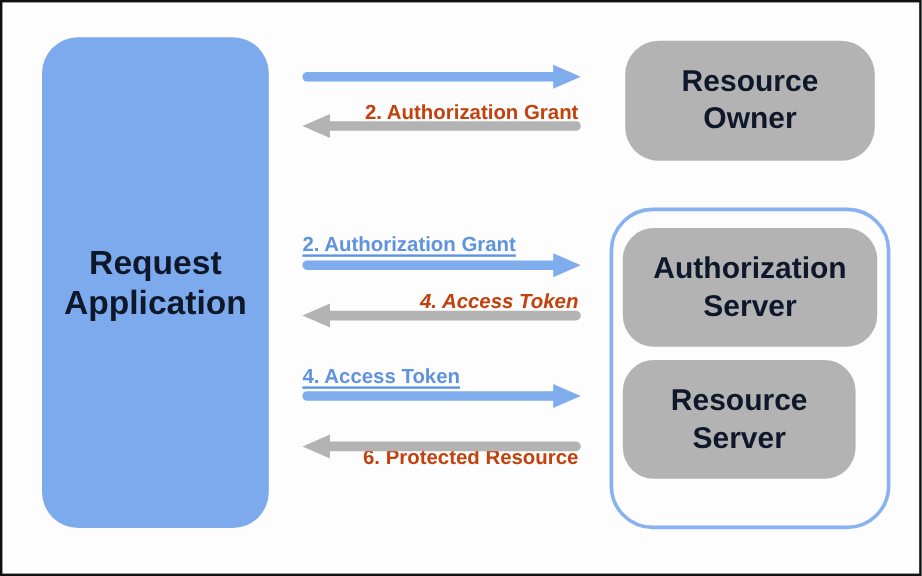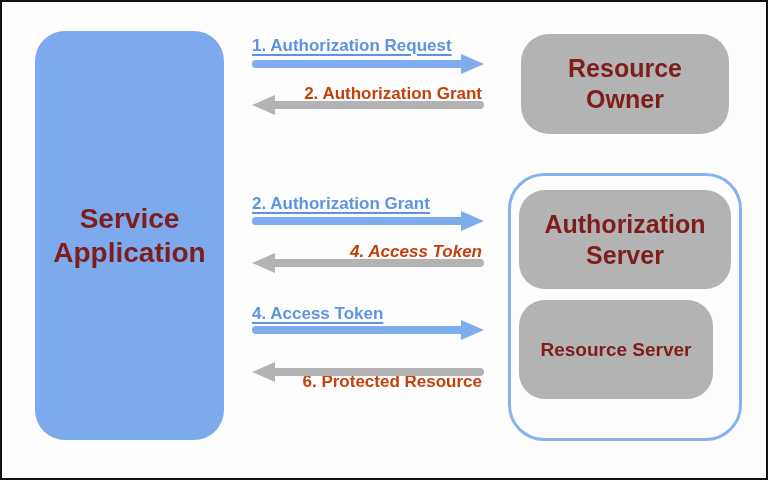--- a/index.html
+++ b/index.html
@@ -14,21 +14,21 @@
     background: #fdfdfd;
     border: 2px solid #111111;
     overflow: hidden;
   }
   .node {
     position: absolute;
     display: flex;
     align-items: center;
     justify-content: center;
     text-align: center;
-    color: #7f1d1d;
+    color: #0f172a;
     font-weight: bold;
   }
   .node-client {
     left: 33px; top: 29px;
     width: 189px; height: 409px;
     background: #7daaec;
     border-radius: 30px;
     font-size: 28px;
     line-height: 34px;
     padding: 0 14px;
@@ -56,21 +56,21 @@
     background: #b3b3b3;
     border-radius: 26px;
     font-size: 25px;
     line-height: 31px;
   }
   .node-rserver {
     left: 8px; top: 124px;
     width: 194px; height: 99px;
     background: #b3b3b3;
     border-radius: 26px;
-    font-size: 19px;
+    font-size: 25px;
     line-height: 31px;
   }
   .service-label {
     position: absolute;
     left: 0; right: 0; bottom: 6px;
     text-align: center;
     color: #82aeee;
     font-size: 27px;
     font-weight: bold;
   }
@@ -131,39 +131,38 @@
   .lbl-4 { top: 240px; font-style: italic; } .arr-4 { top: 251px; }
   .lbl-5 { top: 302px; } .arr-5 { top: 318px; }
   .lbl-6 { top: 348px; margin-top: 22px; } .arr-6 { top: 360px; }
 </style>
 </head>
 <body>
 
 <div class="frame">
 
   <div class="node node-client">
-    <span>Service Application</span>
+    <span>Request Application</span>
   </div>
 
   <div class="node node-owner">
     <span>Resource Owner</span>
   </div>
 
   <div class="service-box">
     <div class="node node-auth">
       <span>Authorization Server</span>
     </div>
     <div class="node node-rserver">
       <span>Resource Server</span>
     </div>
   </div>
 
   <div class="flows">
 
-    <div class="flow-label blue lbl-1">1. Authorization Request</div>
     <div class="arrow blue arr-1">
       <div class="shaft"></div>
       <div class="head"></div>
     </div>
 
     <div class="flow-label gray lbl-2">2. Authorization Grant</div>
     <div class="arrow gray arr-2">
       <div class="head"></div>
       <div class="shaft"></div>
     </div>

